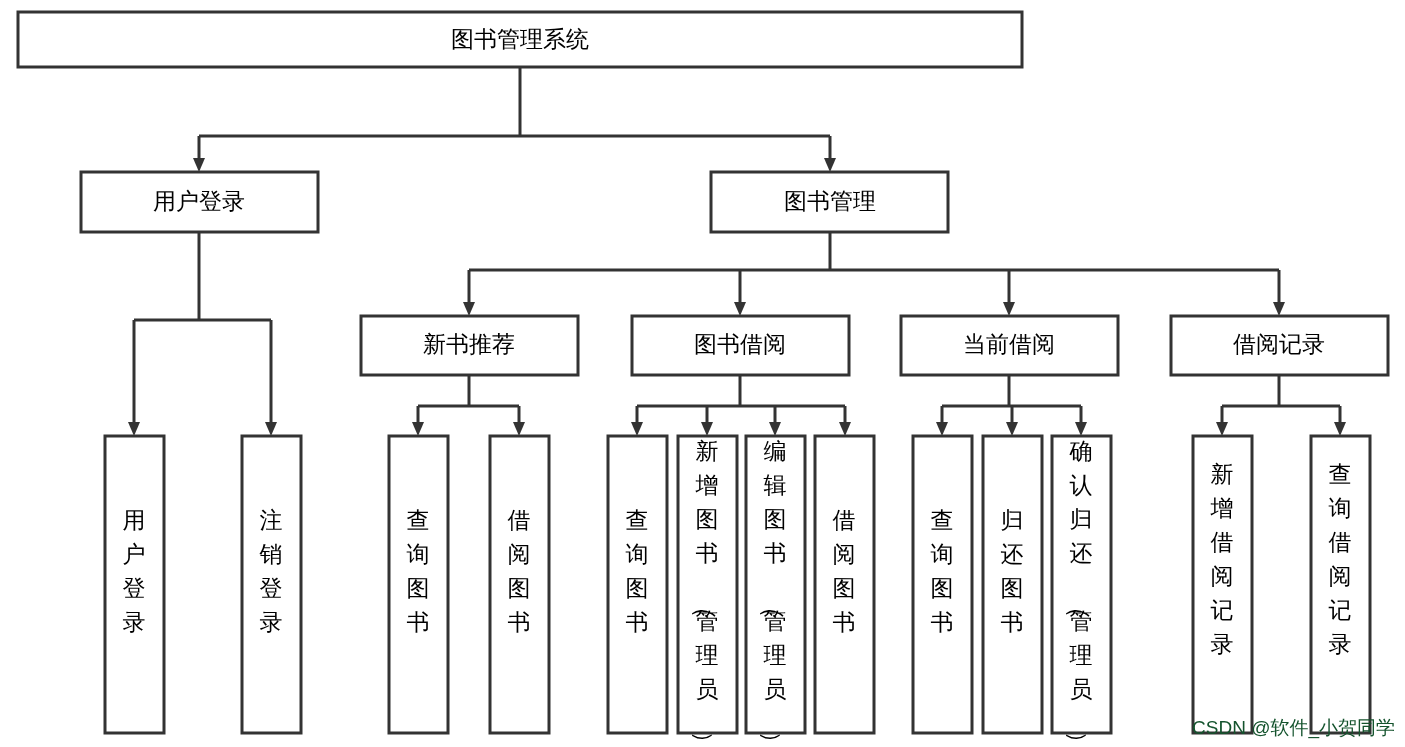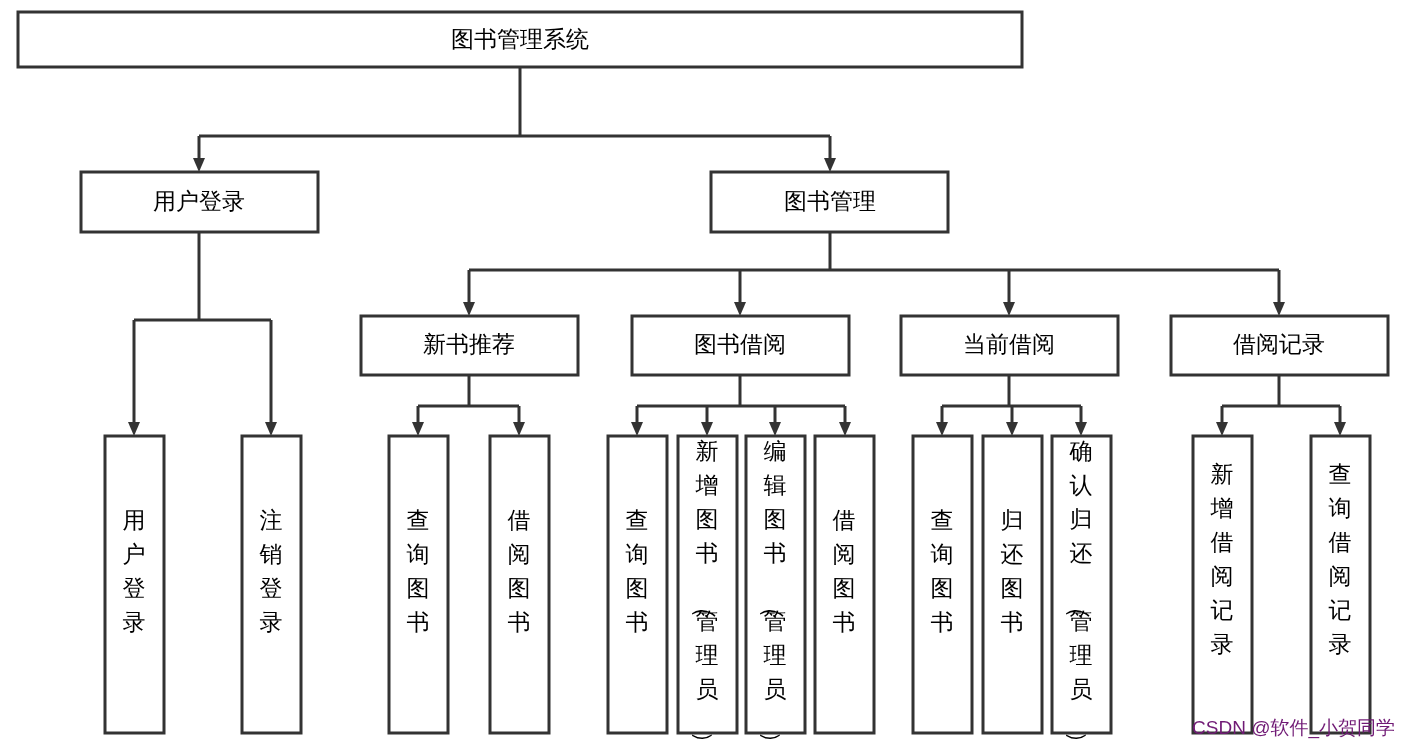--- a/index.html
+++ b/index.html
@@ -45,21 +45,21 @@
     stroke-width: 3;
     fill: none;
   }
   .arrowhead {
     fill: #333333;
   }
   .watermark {
     position: absolute;
     right: 10px;
     bottom: 6px;
-    color: #701a75;
+    color: #14532d;
     font-size: 19px;
     font-family: "Liberation Sans", sans-serif;
     white-space: nowrap;
     user-select: none;
   }
 </style>
 </head>
 <body>
 
 <div id="page">

